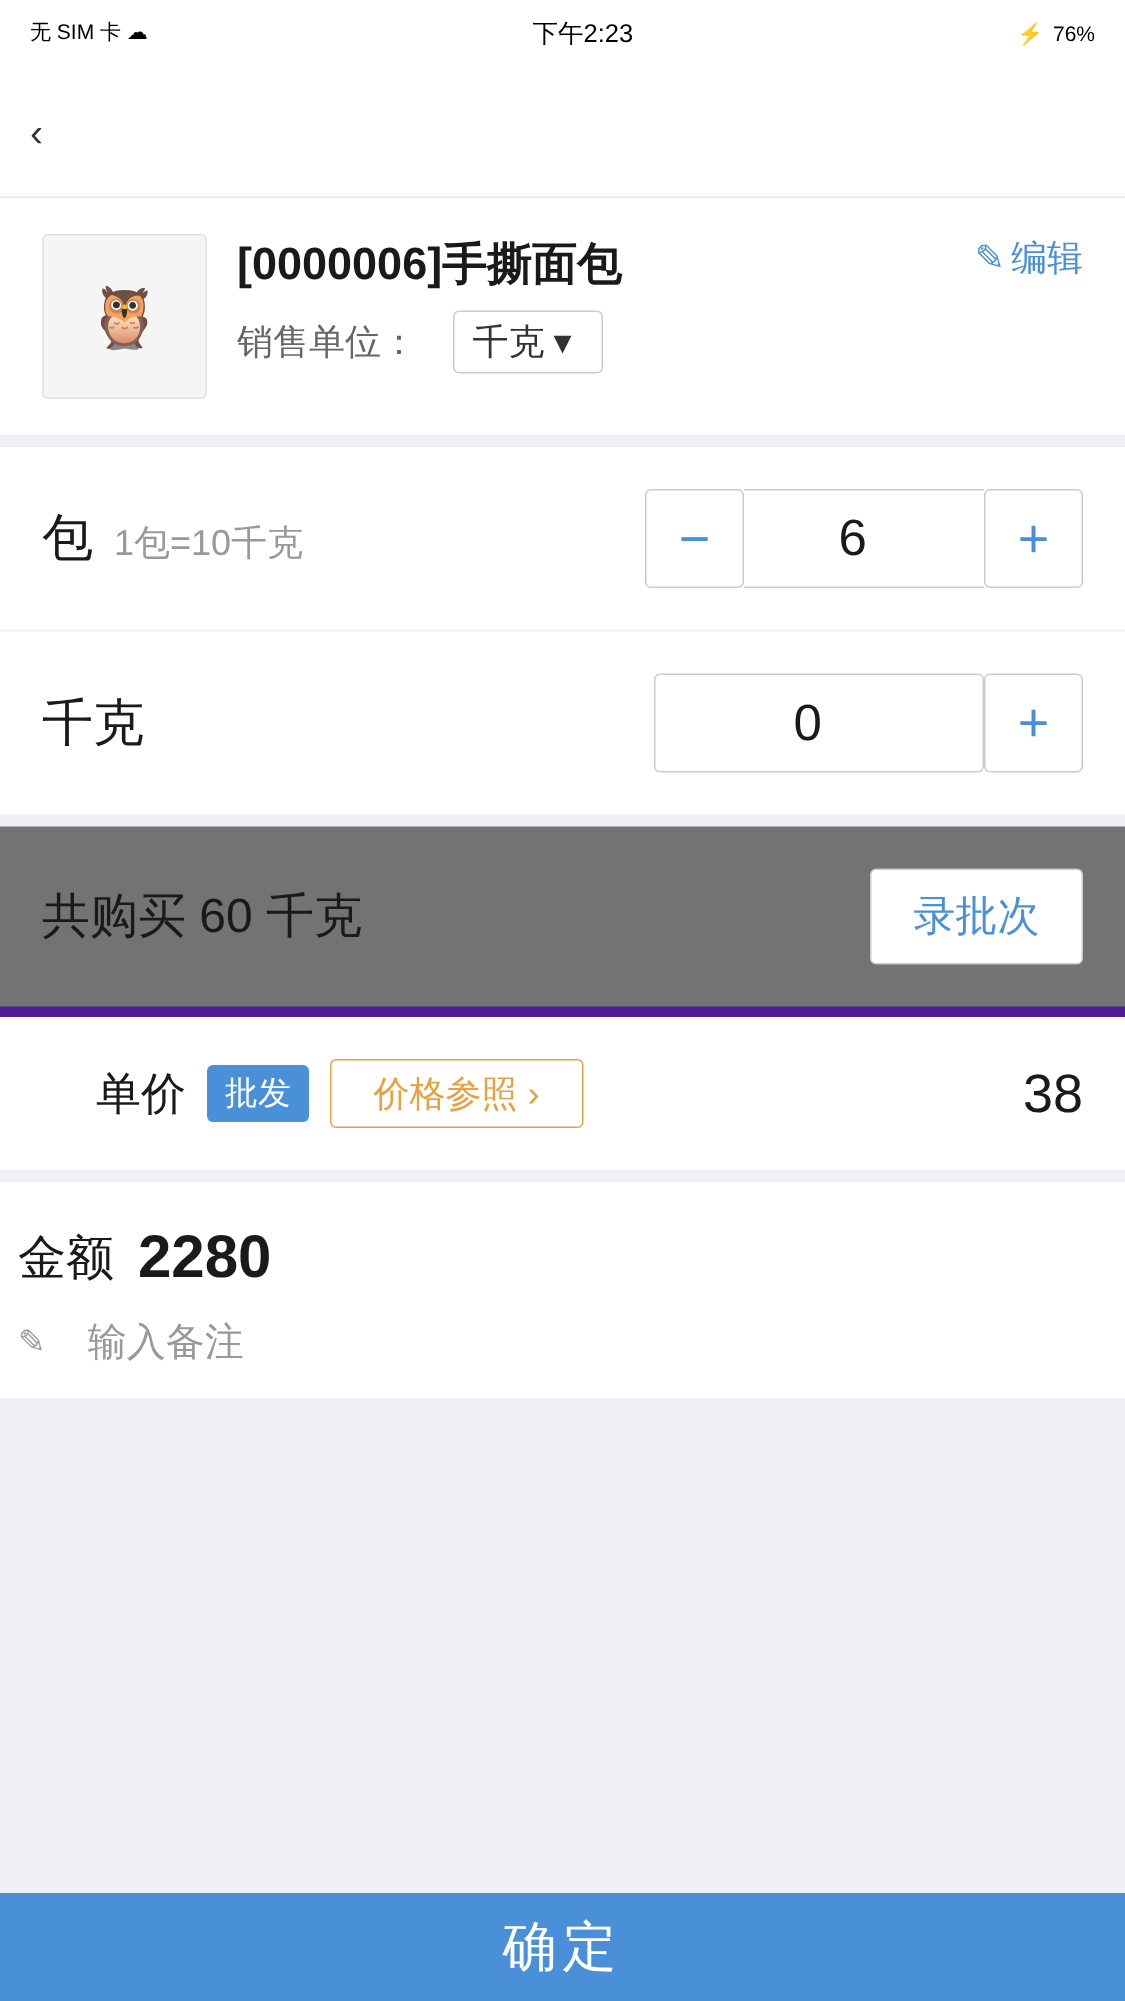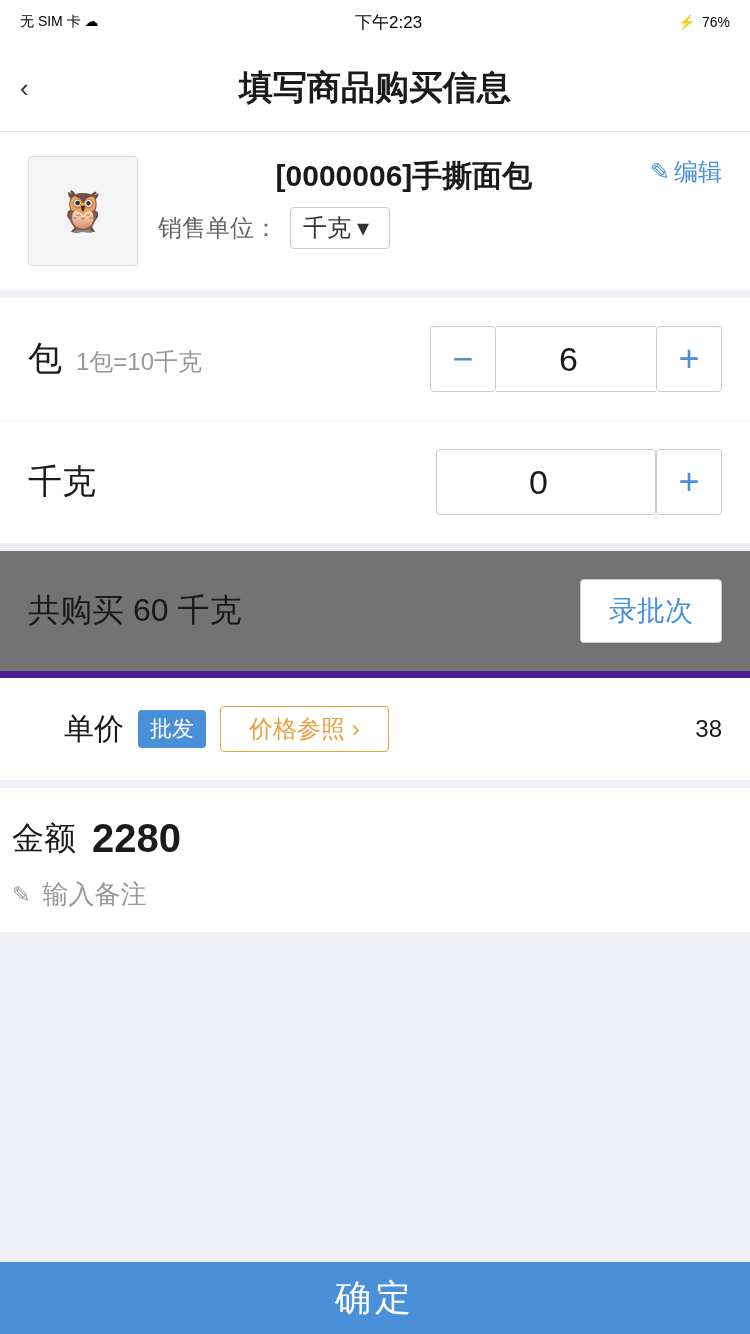--- a/index.html
+++ b/index.html
@@ -73,21 +73,20 @@
       align-items: center;
       justify-content: center;
       flex-shrink: 0;
     }
     .owl-icon {
       font-size: 40px;
       color: #888;
     }
     .product-info {
       flex: 1;
-      text-align: center;
     }
     .product-header {
       display: flex;
       justify-content: space-between;
       align-items: flex-start;
     }
     .product-name {
       font-size: 30px;
       font-weight: 600;
       color: #1a1a1a;
@@ -103,21 +102,21 @@
       white-space: nowrap;
     }
     .product-stock {
       font-size: 24px;
       color: #666;
       margin-top: 10px;
     }
     .product-unit-row {
       display: flex;
       align-items: center;
-      gap: 12px;
+      gap: 24px;
       margin-top: 10px;
     }
     .unit-label {
       font-size: 24px;
       color: #666;
     }
     .unit-select {
       background: #fff;
       border: 1px solid #ccc;
       border-radius: 4px;
@@ -237,21 +236,21 @@
       border-radius: 4px;
       padding: 6px 28px;
       font-size: 24px;
       color: #e8a040;
       display: flex;
       align-items: center;
       gap: 4px;
       cursor: pointer;
     }
     .price-value {
-      font-size: 24px;
+      font-size: 36px;
       color: #1a1a1a;
       font-weight: 500;
       margin-left: 28px;
     }
 
     
     .amount-section {
       background: #fff;
       padding: 28px 12px 20px;
       border-bottom: 8px solid #eef0f5;
@@ -277,20 +276,21 @@
       gap: 12px;
       cursor: pointer;
     }
     .pencil-icon {
       font-size: 22px;
       color: #999;
     }
     .remark-text {
       font-size: 26px;
       color: #999;
+      margin-left: 16px;
     }
 
     
     .confirm-btn {
       position: fixed;
       bottom: 0;
       left: 0;
       width: 750px;
       height: 72px;
       background: #4a90d9;
@@ -318,21 +318,20 @@
     <span class="status-left">无 SIM 卡 ☁</span>
     <span class="status-center">下午2:23</span>
     <span class="status-right">
       <span>⚡</span>
       <span>76%</span>
     </span>
   </div>
 
   <div class="nav-bar">
     <span class="nav-back">‹</span>
-    <span class="nav-title">填写商品购买信息</span>
   </div>
 
   <div class="product-card">
     <div class="product-image">
       <span class="owl-icon">🦉</span>
     </div>
     <div class="product-info">
       <div class="product-header">
         <span class="product-name">[0000006]手撕面包</span>
         <span class="edit-btn">

